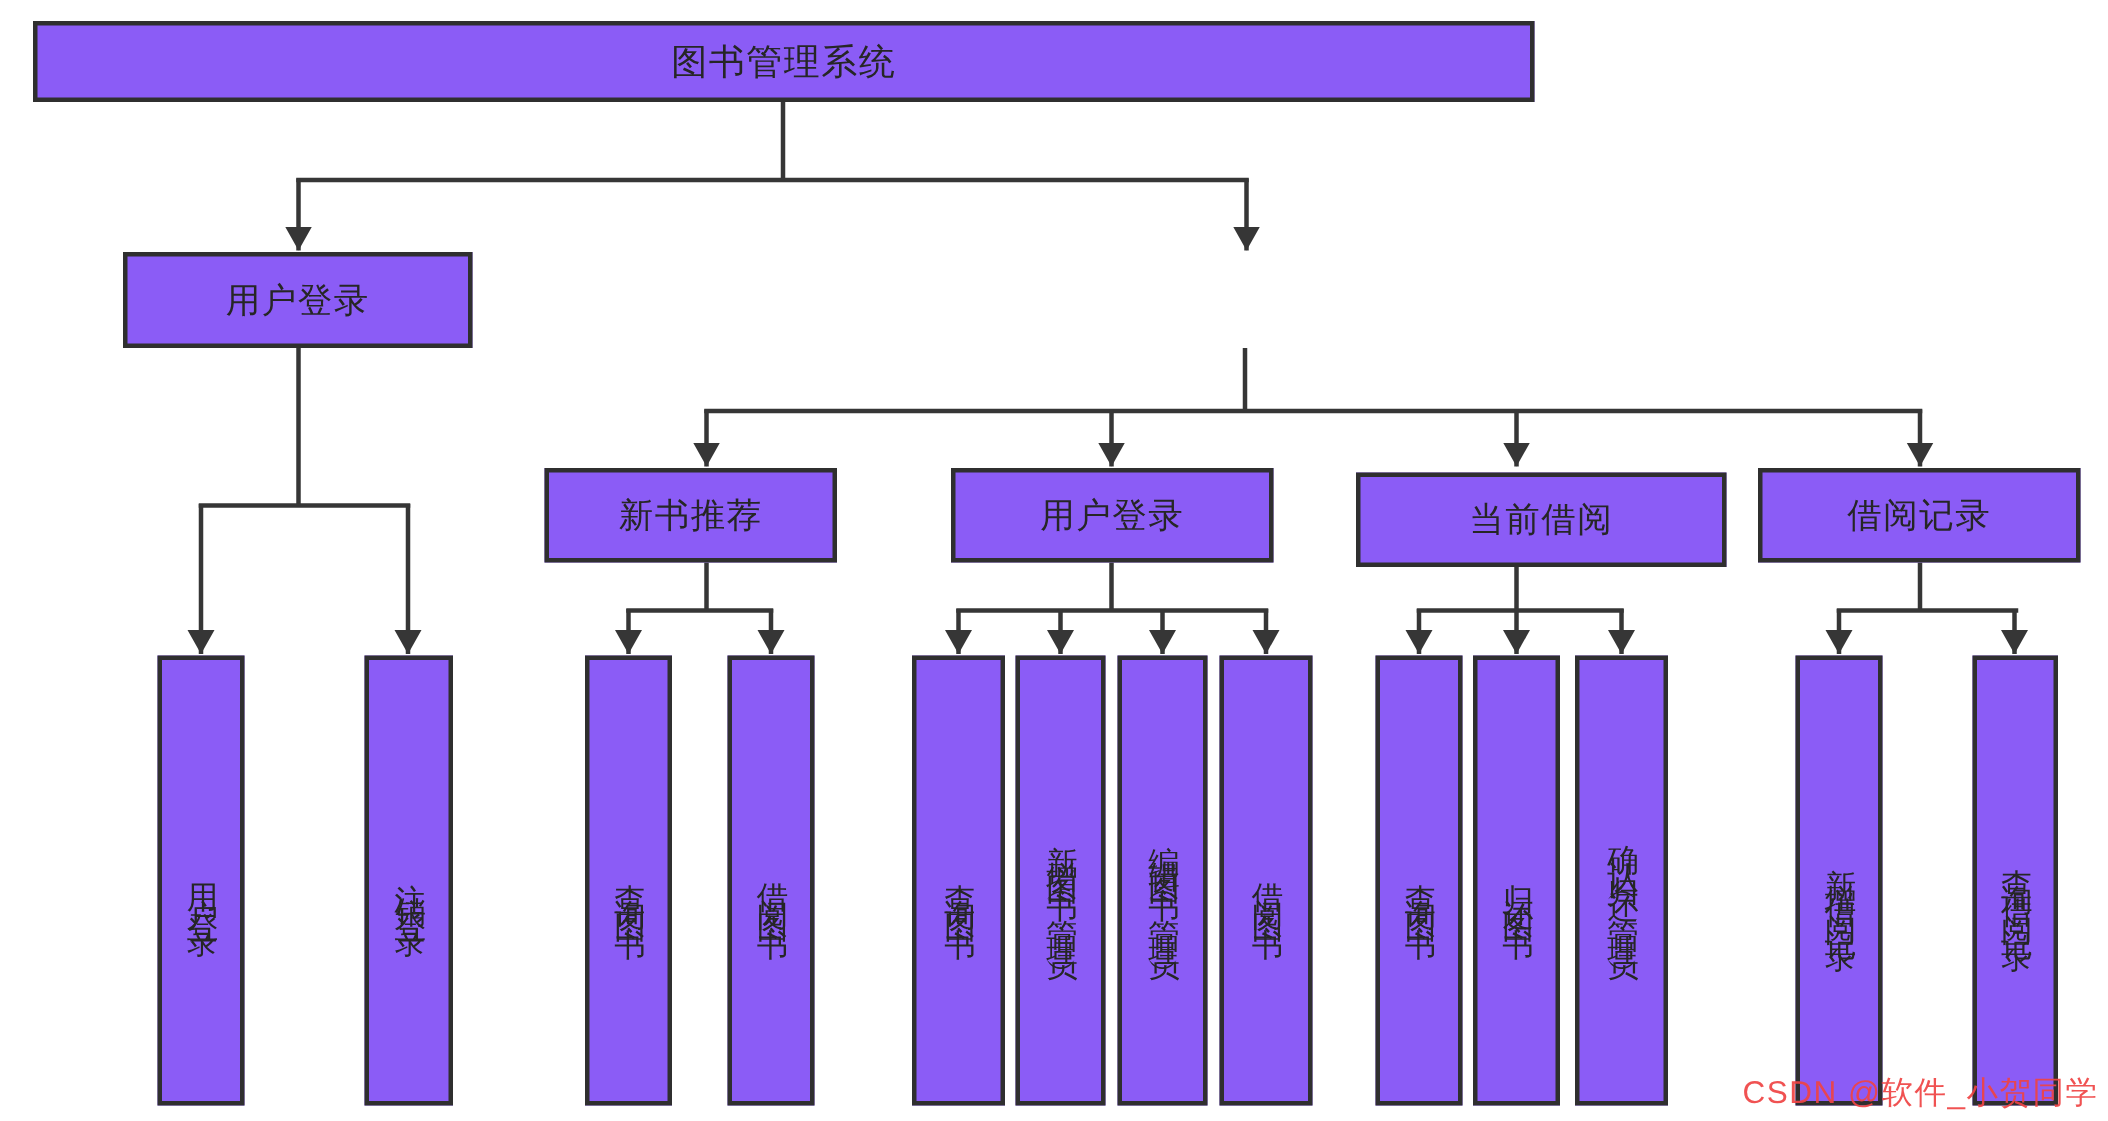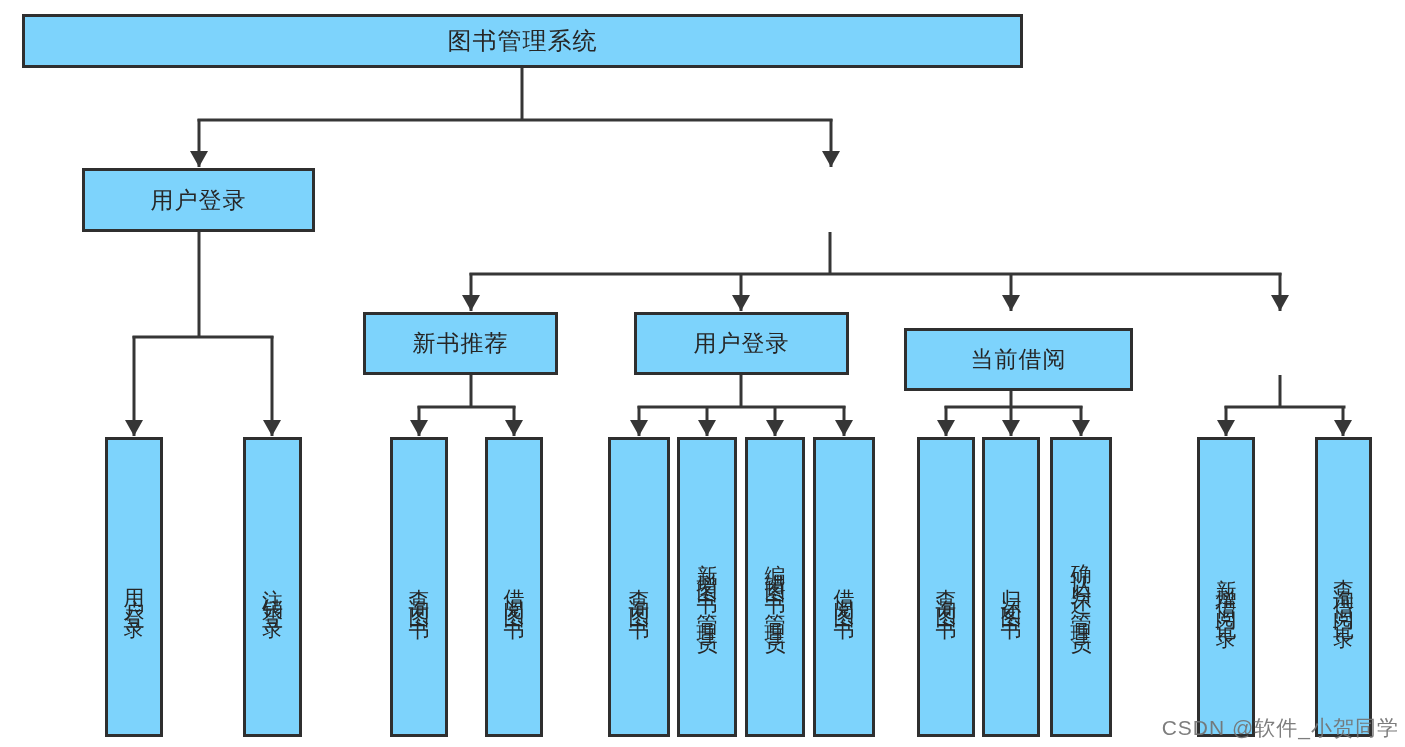--- a/index.html
+++ b/index.html
@@ -7,21 +7,21 @@
     position:relative;
     width:1405px;height:747px;
     background:#ffffff;
     overflow:hidden;
     font-family:"Liberation Sans", sans-serif;
   }
   #wires{position:absolute;left:0;top:0;z-index:1;}
   .box{
     position:absolute;
     box-sizing:border-box;
-    background:#7dd3fc;
+    background:#8b5cf6;
     border:3px solid #2f2f2f;
     display:flex;
     align-items:center;
     justify-content:center;
     z-index:2;
   }
   .box .lbl{
     color:#262626;
     font-size:23px;
     letter-spacing:1px;
@@ -35,21 +35,21 @@
     letter-spacing:10px;
     padding-top:10px;
     white-space:nowrap;
   }
   #watermark{
     position:absolute;
     right:6px;
     top:714px;
     z-index:3;
     font-size:21px;
-    color:#737373;
+    color:#ef4444;
     opacity:0.92;
     letter-spacing:1px;
     white-space:nowrap;
   }
 </style>
 </head>
 <body>
 
 <div id="canvas">
 
@@ -110,22 +110,25 @@
   <div class="box" style="left:82px;top:168px;width:233px;height:64px">
     <span class="lbl">用户登录</span>
   </div>
 
   <div class="box" style="left:363px;top:312px;width:195px;height:63px">
     <span class="lbl">新书推荐</span>
   </div>
   <div class="box" style="left:634px;top:312px;width:215px;height:63px">
     <span class="lbl">用户登录</span>
   </div>
-  <div class="box" style="left:904px;top:328px;width:229px;height:63px">
+  <div class="box" style="left:904px;top:315px;width:247px;height:63px">
     <span class="lbl">当前借阅</span>
+  </div>
+  <div class="box" style="left:1172px;top:312px;width:215px;height:63px">
+    <span class="lbl">借阅记录</span>
   </div>
 
   <div class="box v" style="left:105px;top:437px;width:58px;height:300px">
     <span class="lbl">用户登录</span>
   </div>
   <div class="box v" style="left:243px;top:437px;width:59px;height:300px">
     <span class="lbl">注销登录</span>
   </div>
 
   <div class="box v" style="left:390px;top:437px;width:58px;height:300px">

